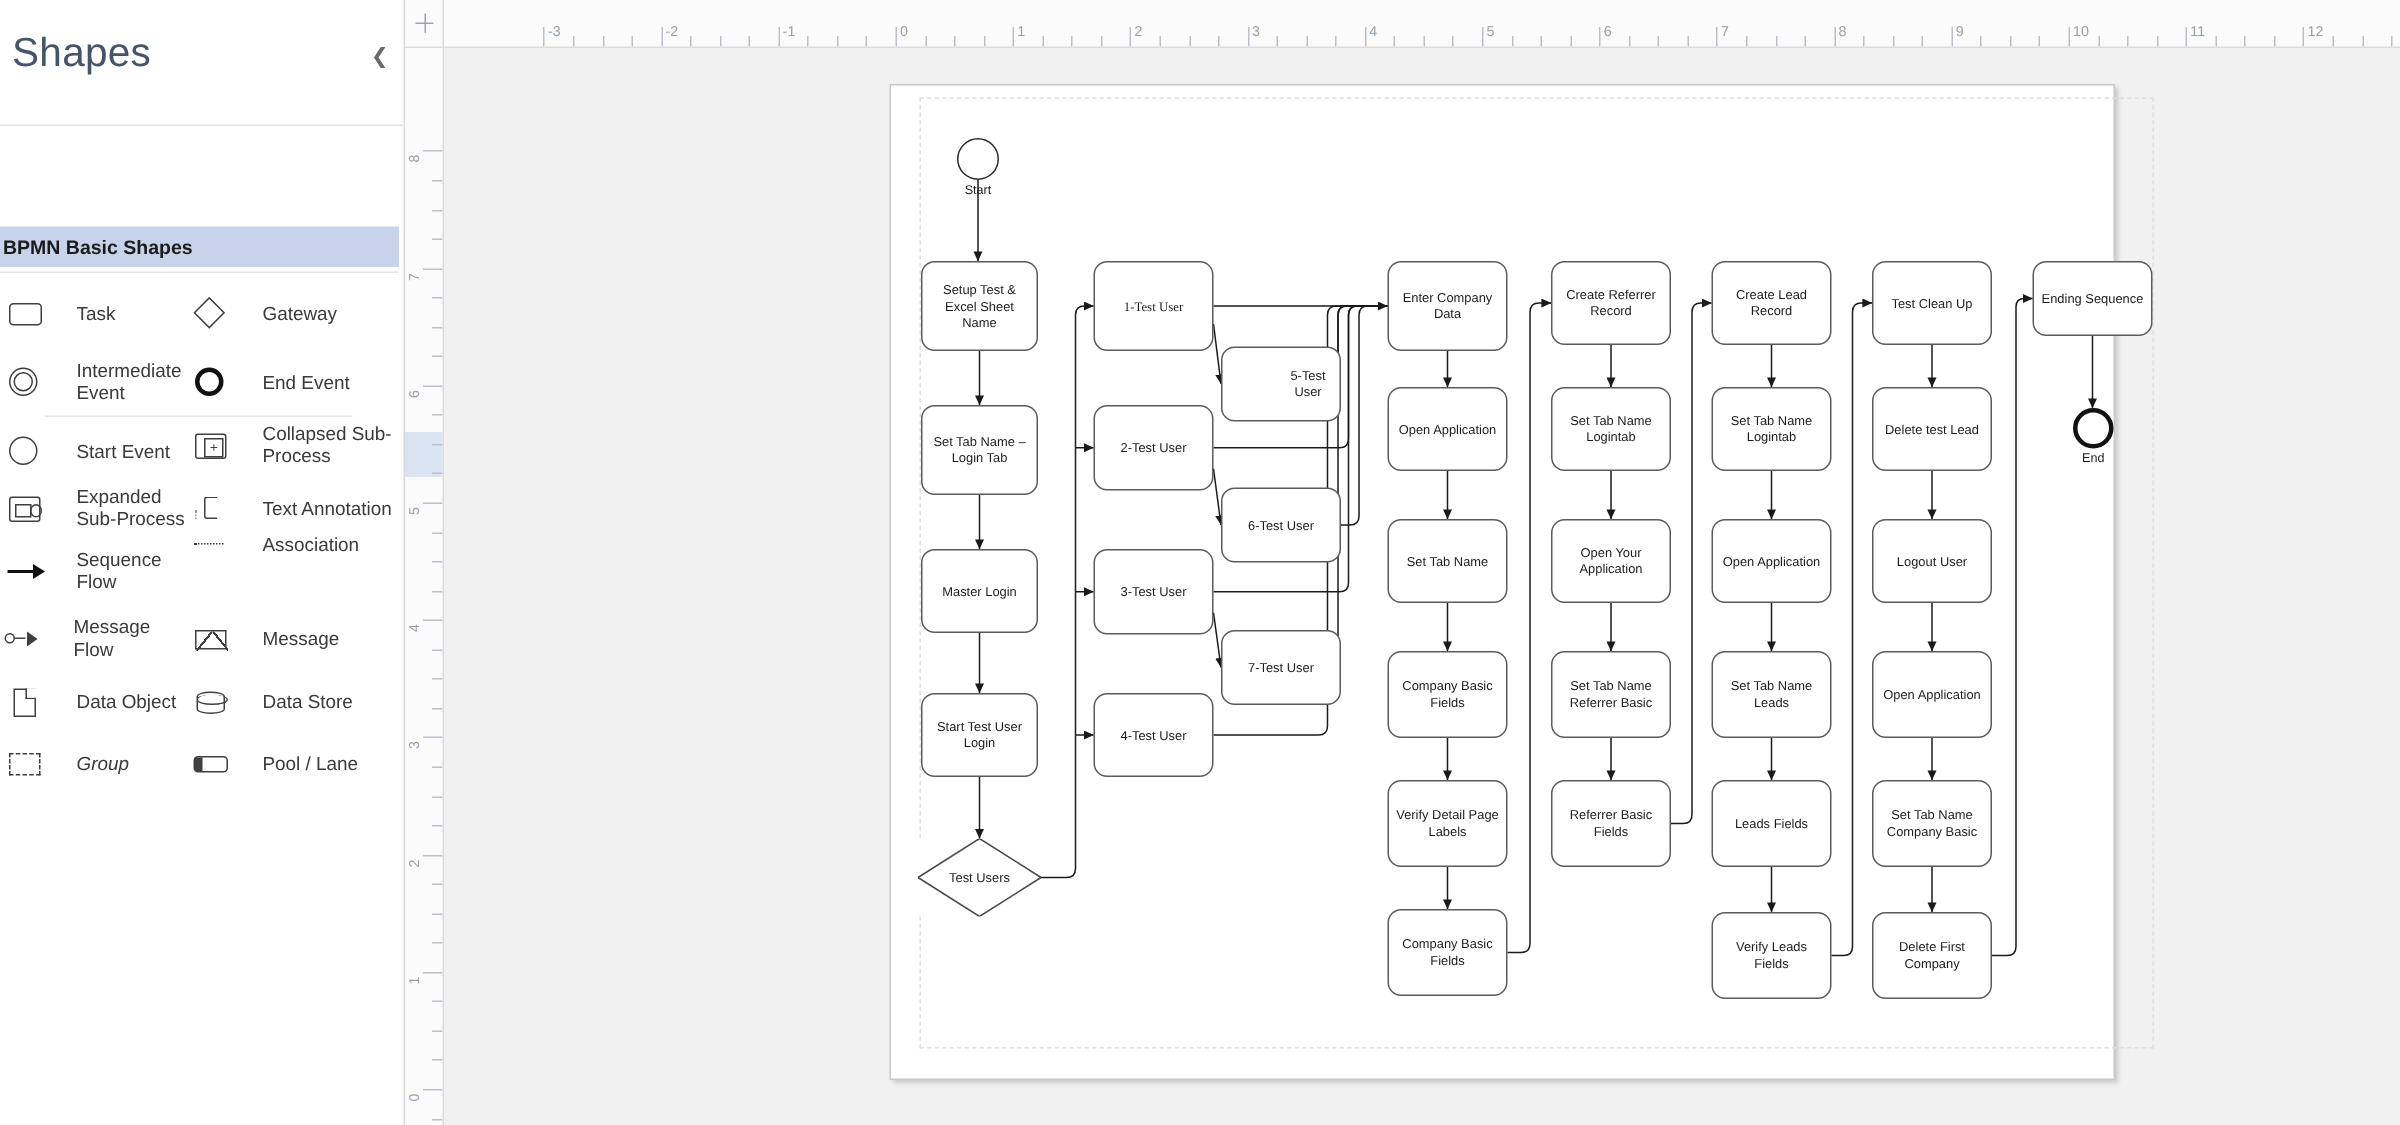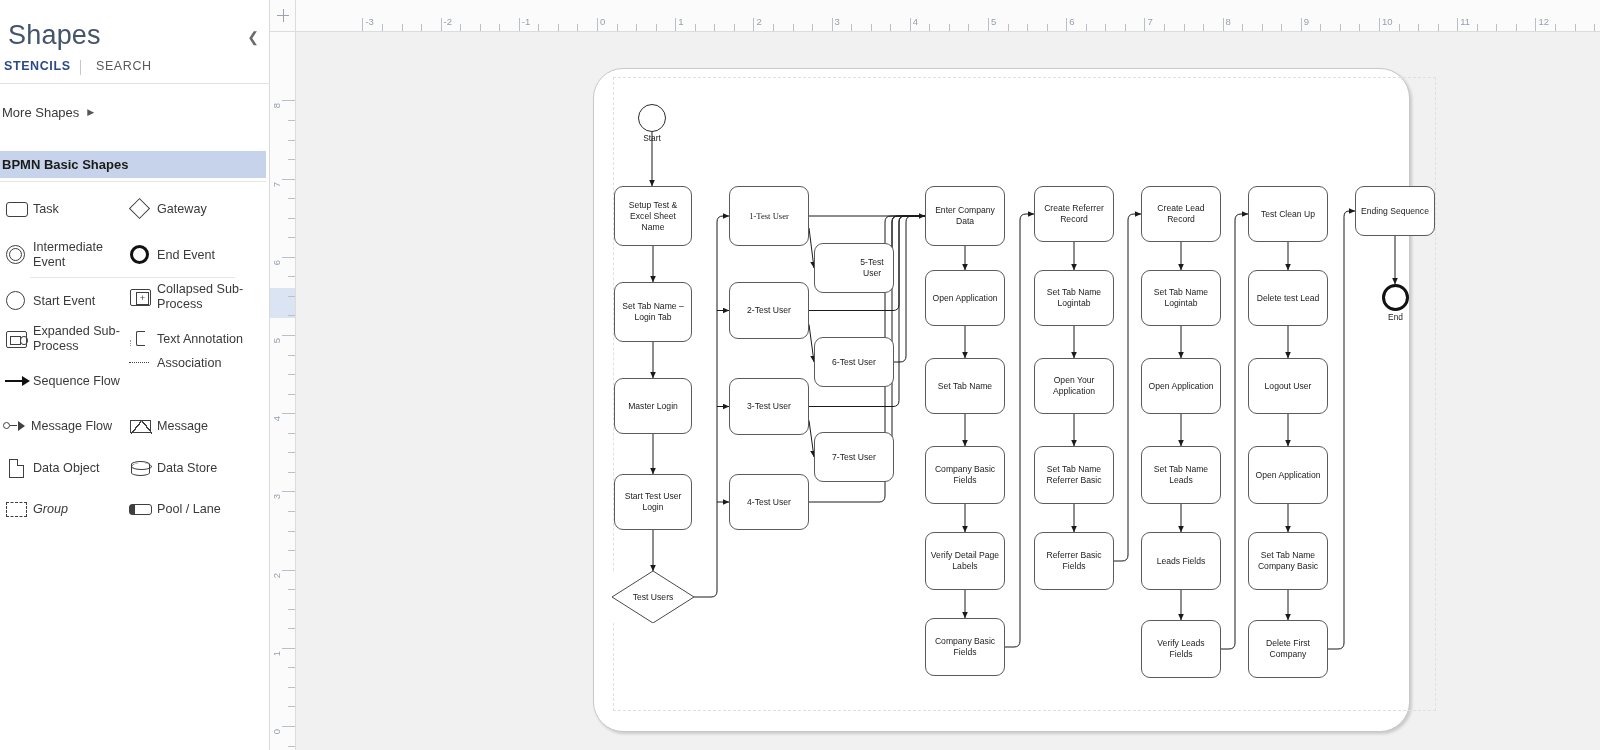--- a/index.html
+++ b/index.html
@@ -64,21 +64,21 @@
     background: #e4e4e4;
   }
 
   
   .master {
     position: absolute;
     display: flex; align-items: center;
     font-size: 12.6px; color: #3a3a3a;
     cursor: pointer;
   }
-  .master .mlabel { margin-left: 2px; line-height: 1.18; }
+  .master .mlabel { margin-left: 20px; line-height: 1.18; }
   .master .micon {
     width: 27px; height: 22px; flex: 0 0 27px;
     position: relative;
   }
   .msep {
     position: absolute; left: 30px; width: 205px; height: 1px; background: #e6e6e6;
   }
 
   
   .i-task { position:absolute; left:2px; top:4px; width:22px; height:15px;
@@ -240,31 +240,22 @@
 </style>
 </head>
 <body>
 
 <div id="app">
 
   <div id="shapes-panel">
     <div id="shapes-title">Shapes</div>
     <div id="shapes-collapse">❮</div>
 
-    <div id="shapes-tabs">
-      <div class="shp-tab active">STENCILS</div>
-      <div class="shp-tab-sep"></div>
-      <div class="shp-tab inactive">SEARCH</div>
-    </div>
     <div id="shapes-underline"></div>
 
-    <div class="stencil-row" style="top:99px;">
-      <span>More Shapes</span>
-      <span class="caret">▶</span>
-    </div>
     <div class="stencil-row selected" style="top:151px;">
       <span>BPMN Basic Shapes</span>
     </div>
     <div id="stencil-divider"></div>
 
     <div class="master" style="left:4px; top:197px; width:125px; height:24px;">
       <span class="micon">
           <i class="i-task"></i>
         </span>
       <span class="mlabel">Task</span>
@@ -497,21 +488,21 @@
       <div class="vlabel" style="top: 618.8px;">1</div>
       <div class="tick vminor" style="top: 635.35px;"></div>
       <div class="tick vminor" style="top: 654.9px;"></div>
       <div class="tick vminor" style="top: 674.45px;"></div>
       <div class="tick vmajor" style="top: 694px;"></div>
       <div class="vlabel" style="top: 697px;">0</div>
       <div class="tick vminor" style="top: 713.55px;"></div>
     </div>
 
   <div id="canvas-area">
-    <div id="page" style="left: 297px; top: 36px; width: 817px; height: 664px; border-radius: 30px;">
+    <div id="page" style="left: 297px; top: 24px; width: 817px; height: 664px;">
       <div id="page-margin" style="left: 19px; top: 8px; width: 823px; height: 634px;"></div>
       <svg class="conn" id="connectors" width="861" height="664">
           <defs>
             <marker id="ah" markerWidth="8" markerHeight="8" refX="6.4" refY="3" orient="auto">
               <path d="M0,0 L6.6,3 L0,6 z" fill="#1a1a1a"></path>
             </marker>
           </defs>
           <path d="M58,63 L58,117" fill="none" stroke="#1a1a1a" stroke-width="1" marker-end="url(#ah)"></path>
           <path d="M59,177 L59,213" fill="none" stroke="#1a1a1a" stroke-width="1" marker-end="url(#ah)"></path>
           <path d="M59,273 L59,309" fill="none" stroke="#1a1a1a" stroke-width="1" marker-end="url(#ah)"></path>

